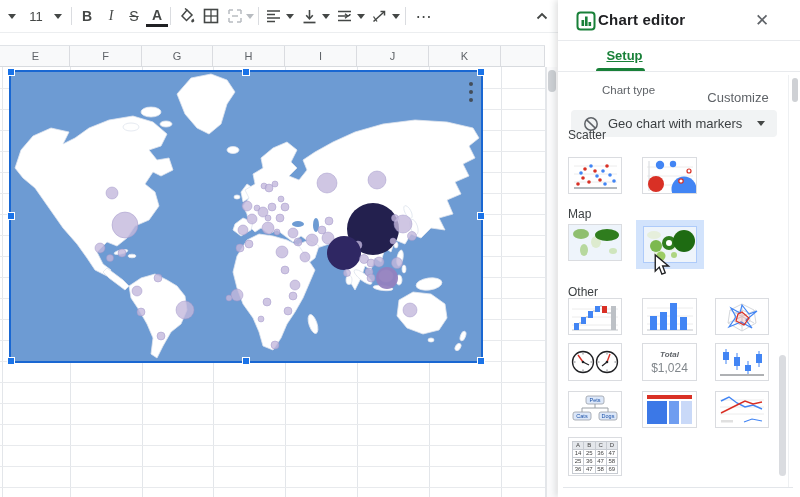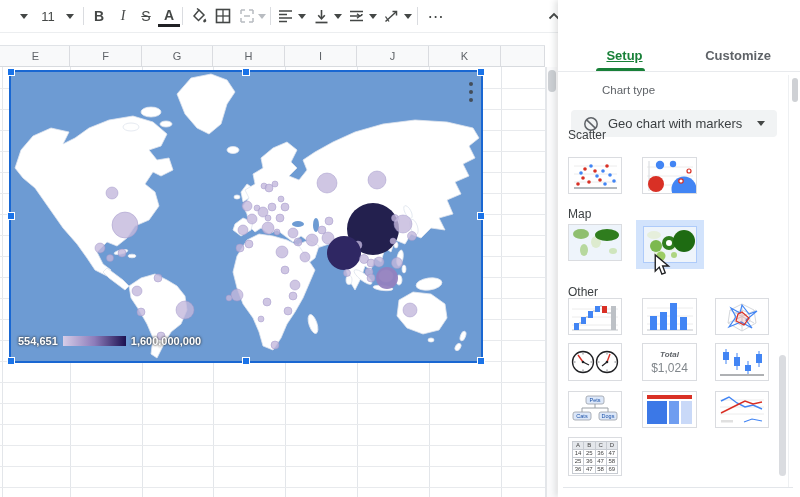--- a/index.html
+++ b/index.html
@@ -1,20 +1,20 @@
 <!DOCTYPE html>
 <html><head>
 <meta charset="utf-8">
 <style>
   html,body{margin:0;padding:0;background:#fff;}
   #app{position:relative;width:800px;height:497px;overflow:hidden;
        font-family:"Liberation Sans","DejaVu Sans",sans-serif;background:#fff;color:#3c4043;}
   .abs{position:absolute;}
   
-  .toolbar{left:12px;top:0;width:558px;height:32px;background:#fff;}
+  .toolbar{left:0;top:0;width:558px;height:32px;background:#fff;}
   .tb-item{position:absolute;top:4px;height:24px;display:flex;align-items:center;justify-content:center;
            color:#444746;font-size:14px;}
   .tb-sep{position:absolute;top:7px;width:1px;height:18px;background:#dadce0;}
   .caret{width:0;height:0;border-left:4px solid transparent;border-right:4px solid transparent;
          border-top:5px solid #444746;}
   .caret.gray{border-top-color:#b8bcc1;}
   .tb-line{left:0;top:32px;width:558px;height:1px;background:#eceef0;}
   
   .colheaders{left:0;top:45px;width:545px;height:22px;background:#f8f9fa;border-top:1px solid #e0e3e7;border-bottom:1px solid #d8dbdf;box-sizing:border-box;}
   .colcell{position:absolute;top:0;height:20px;line-height:20px;text-align:center;
@@ -35,21 +35,21 @@
   .legend-bar{width:63px;height:10px;background:linear-gradient(to right,#d6cde8,#8d7cba,#1c1150);}
   
   .panel{left:558px;top:0;width:242px;height:497px;background:#fff;box-shadow:-3px 0 6px rgba(60,64,67,.15);}
   .panel-header{position:absolute;left:0;top:0;width:242px;height:41px;border-bottom:1px solid #e8eaed;box-sizing:border-box;}
   .panel-title{position:absolute;left:40px;top:11px;font-size:15px;font-weight:bold;color:#202124;letter-spacing:.2px;}
   .panel-close{position:absolute;left:193px;top:9px;width:22px;height:22px;font-size:17px;color:#5f6368;
                display:flex;align-items:center;justify-content:center;cursor:pointer;}
   .tabs{position:absolute;left:0;top:41px;width:242px;height:31px;border-bottom:1px solid #e8eaed;box-sizing:border-box;}
   .tab{position:absolute;top:0;height:30px;line-height:30px;font-size:13px;font-weight:bold;text-align:center;cursor:pointer;}
   .tab.active{color:#188038;}
-  .tab.inactive{color:#5f6368;font-weight:bold;}
+  .tab.inactive{color:#5f6368;font-weight:normal;margin-top:42px;}
   .tab-underline{position:absolute;left:38px;top:27px;width:49px;height:3px;background:#188038;border-radius:3px 3px 0 0;}
   .field-label{position:absolute;left:19px;font-size:11.5px;color:#5f6368;margin-left:25px;}
   .dropdown{position:absolute;left:13px;top:110px;width:206px;height:27px;background:#f1f3f4;border-radius:4px;
             display:flex;align-items:center;cursor:pointer;}
   .dropdown .geo-ic{margin:0 9px 0 12px;}
   .dropdown .dd-text{font-size:13px;color:#3c4043;text-align:center;}
   .dropdown .caret{position:absolute;right:12px;}
   .section-label{position:absolute;left:10px;font-size:12px;color:#3c4043;}
   .thumb{position:absolute;width:54px;height:37px;background:#fff;border:1px solid #dadce0;box-sizing:border-box;cursor:pointer;}
   .thumb svg{display:block;}
@@ -328,39 +328,44 @@
           <circle cx="399" cy="238" r="7" fill="#c3b8dc" fill-opacity="0.8" stroke="#a195c9" stroke-opacity="0.6" stroke-width="0.8"></circle>
         </g>
     </svg>
     
     <div class="chart-menu">
       <i style="top:2px;"></i>
       <i style="top:10px;"></i>
       <i style="top:18px;"></i>
     </div>
     
-    <div class="legend">
-      <span>554,651</span>
-      <span class="legend-bar"></span>
-      <span>1,600,000,000</span>
-    </div>
   </div>
   <div class="abs chart-border"></div>
   <div id="handles">
       <div class="abs handle" style="left: 7px; top: 68px;"></div>
       <div class="abs handle" style="left: 242px; top: 68px;"></div>
       <div class="abs handle" style="left: 477px; top: 68px;"></div>
       <div class="abs handle" style="left: 7px; top: 212px;"></div>
       <div class="abs handle" style="left: 477px; top: 212px;"></div>
       <div class="abs handle" style="left: 7px; top: 357px;"></div>
       <div class="abs handle" style="left: 242px; top: 357px;"></div>
       <div class="abs handle" style="left: 477px; top: 357px;"></div>
     </div>
 
   <div class="abs panel">
+    <div class="panel-header">
+      <svg class="abs" style="left:18px;top:11px;" width="20" height="20" viewBox="0 0 20 20">
+        <rect x="1.5" y="1.5" width="17" height="17" rx="3" fill="none" stroke="#188038" stroke-width="2"></rect>
+        <rect x="5.5" y="9" width="2.6" height="6" fill="#188038"></rect>
+        <rect x="9" y="5.5" width="2.6" height="9.5" fill="#188038"></rect>
+        <rect x="12.5" y="11" width="2.6" height="4" fill="#188038"></rect>
+      </svg>
+      <div class="panel-title">Chart editor</div>
+      <div class="panel-close">✕</div>
+    </div>
     <div class="tabs">
       <div class="tab active" style="left:24px;width:85px;text-decoration:underline;">Setup</div>
       <div class="tab inactive" style="left:135px;width:90px;">Customize</div>
       <div class="tab-underline"></div>
     </div>
 
     <div class="field-label" style="top:84px;">Chart type</div>
     <div class="dropdown">
       <svg class="geo-ic" width="16" height="16" viewBox="0 0 16 16">
         <circle cx="8" cy="8" r="6.2" fill="none" stroke="#5f6368" stroke-width="1.5"></circle>

